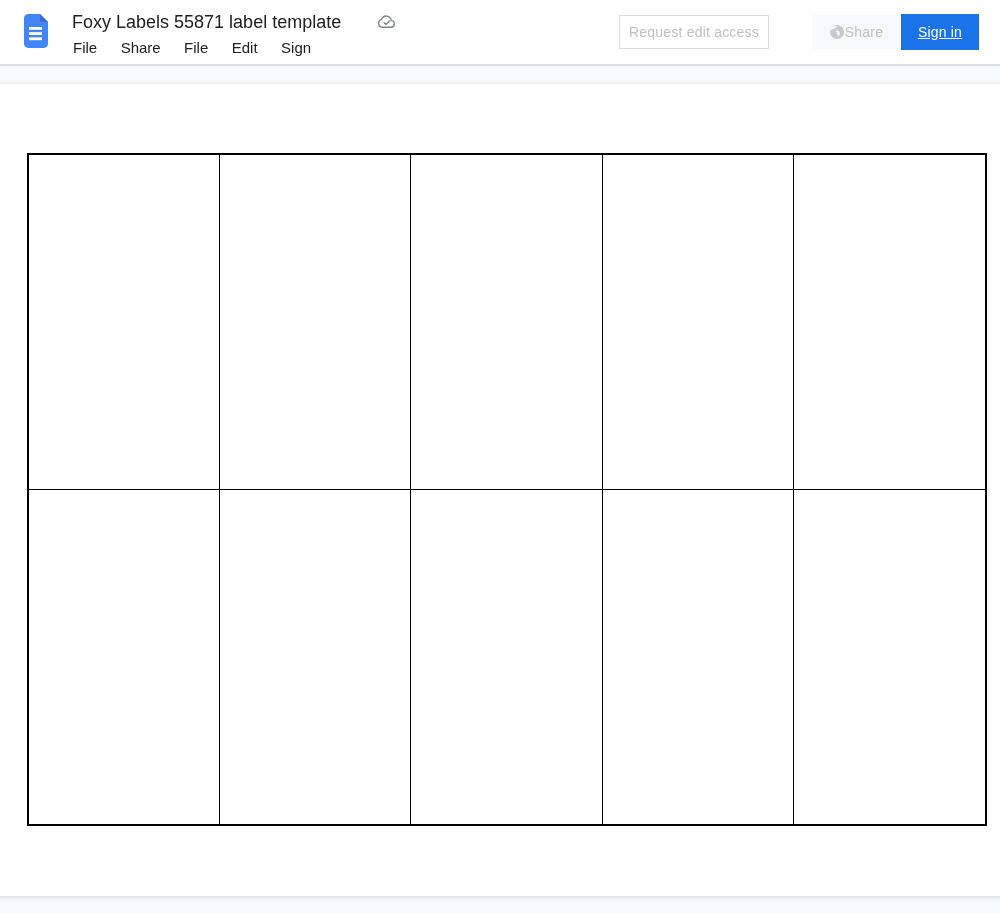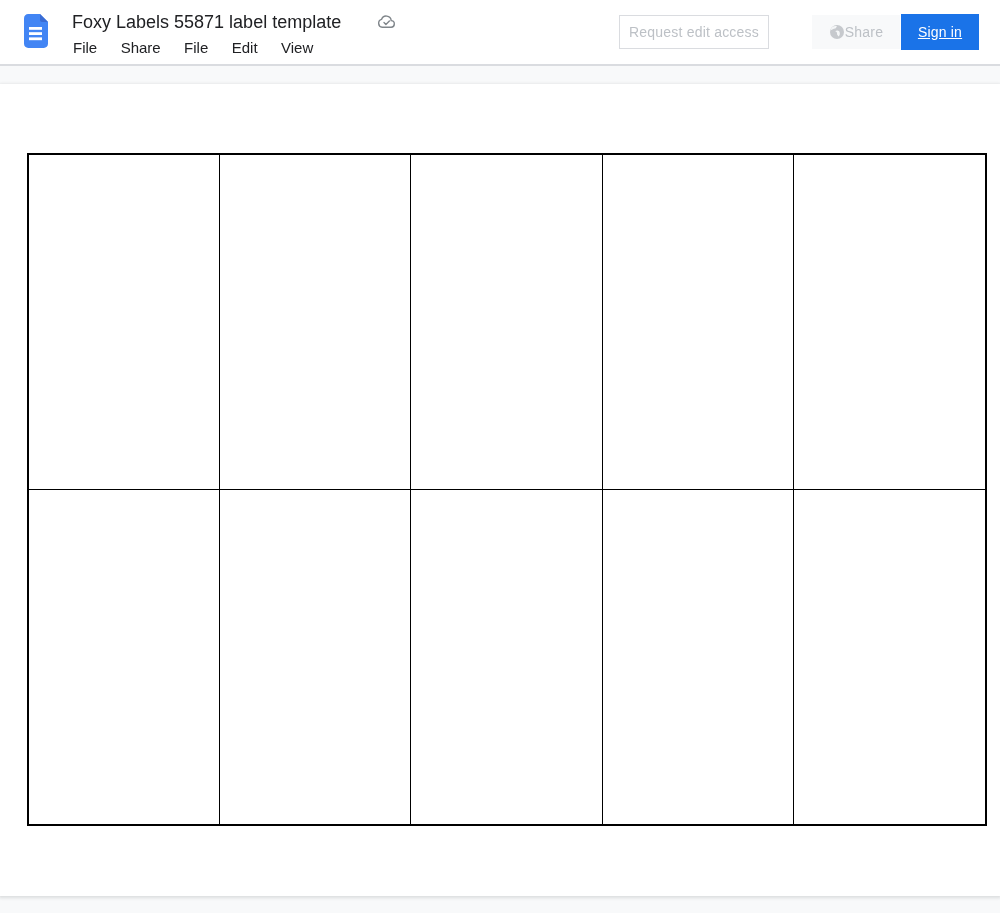--- a/index.html
+++ b/index.html
@@ -92,21 +92,21 @@
         <path d="M5.2 14.2 h8.6 a3.3 3.3 0 0 0 .4-6.6 a5 5 0 0 0-9.7-1.2 A4 4 0 0 0 5.2 14.2 Z" stroke="#80868b" stroke-width="1.4"></path>
         <path d="M7 9.6 l1.9 1.9 L12.4 8" stroke="#80868b" stroke-width="1.4" stroke-linecap="round" stroke-linejoin="round"></path>
       </svg>
     </div>
 
     <div class="menubar">
       <span class="menu-item">File</span>
       <span class="menu-item">Share</span>
       <span class="menu-item">File</span>
       <span class="menu-item">Edit</span>
-      <span class="menu-item">View</span>
+      <span class="menu-item">Sign</span>
     </div>
 
     <div class="btn btn-request">
       <span>Request edit access</span>
     </div>
 
     <div class="btn btn-share">
       <span class="globe">
         <svg width="16" height="16" viewBox="0 0 16 16">
           <circle cx="8" cy="8" r="7" fill="#c6c9cd"></circle>

